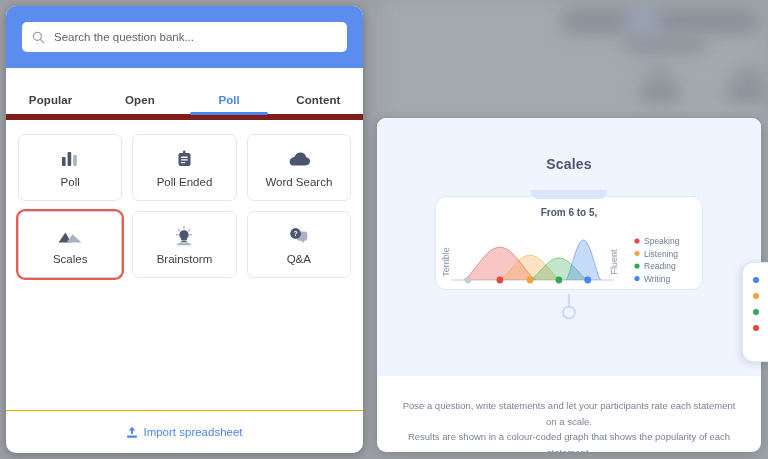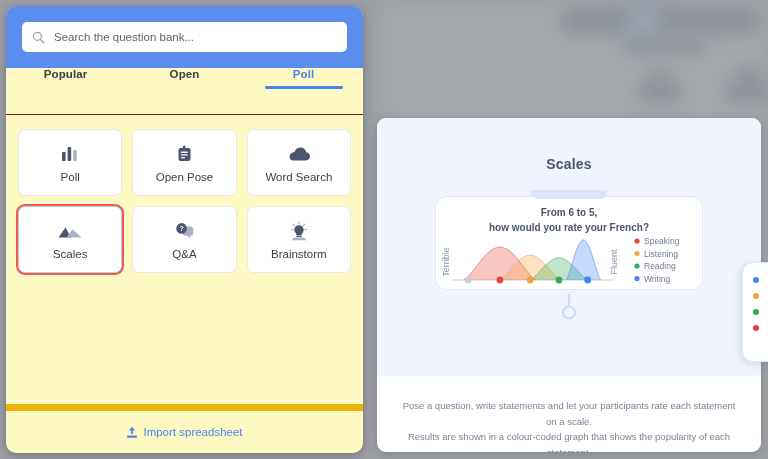--- a/index.html
+++ b/index.html
@@ -12,42 +12,42 @@
 
   
   #backdrop{position:absolute;inset:0;background:#9b9fa4;overflow:hidden;}
   #backdrop .blob{position:absolute;border-radius:50%;background:#8e949b;filter:blur(9px);}
   #backdrop .bar{position:absolute;border-radius:20px;background:#8b9199;filter:blur(8px);}
   #backdrop .sheet{position:absolute;background:#a2a7ac;filter:blur(10px);}
 
   
   #left-panel{
     position:absolute;left:6px;top:6px;width:357px;height:447px;
-    background:#fef9c3;border-radius:10px;overflow:hidden;
+    background:#ffffff;border-radius:10px;overflow:hidden;
     box-shadow:0 2px 10px rgba(0,0,0,.28);
     display:flex;flex-direction:column;
   }
   #search-bar{
     background:#5b8def;height:62px;flex:0 0 62px;
     display:flex;align-items:center;padding:0 16px;box-sizing:border-box;
   }
   #search-box{
     flex:1;height:30px;background:#fff;border-radius:5px;
     display:flex;align-items:center;padding:0 10px;box-sizing:border-box;
   }
   #search-box .mag{width:13px;height:13px;flex:0 0 13px;margin-right:9px;}
   #search-input{
     border:0;outline:0;flex:1;font-family:"Liberation Sans",sans-serif;
     font-size:11.5px;color:#3c4043;background:transparent;padding:0;
   }
   #search-input::placeholder{color:#5f6368;}
 
   #tabs{
-    display:flex;height:46px;flex:0 0 46px;align-items:flex-start;
-    border-bottom:1px solid #7f1d1d;
+    display:flex;height:46px;flex:0 0 46px;align-items:flex-end;
+    border-bottom:6px solid #7f1d1d;
   }
   .tab{
     flex:1;text-align:center;font-size:11.5px;font-weight:bold;color:#3c4043;
     padding-bottom:8px;position:relative;cursor:pointer;letter-spacing:.1px;
   }
   .tab.active{color:#4a86ef;}
   .tab.active:after{
     content:"";position:absolute;left:50%;transform:translateX(-50%);
     bottom:-1px;width:78px;height:3px;background:#4a86ef;border-radius:2px;
   }
@@ -61,21 +61,21 @@
     display:flex;flex-direction:column;align-items:center;justify-content:center;
     cursor:pointer;position:relative;box-sizing:border-box;
   }
   .qcard .ico{height:24px;display:flex;align-items:center;justify-content:center;margin-bottom:5px;}
   .qcard .lbl{font-size:11.5px;color:#3c4043;}
   .qcard.selected{border:1px solid #b9cdf5;box-shadow:0 0 0 2px #ef5b45;}
 
   #spacer{flex:1;}
   #import-row{
     flex:0 0 42px;display:flex;align-items:center;justify-content:center;
-    border-top:7px solid #eab308;
+    border-top:1px solid #eab308;
   }
   #import-link{
     display:flex;align-items:center;gap:5px;color:#4a86ef;font-size:11.5px;cursor:pointer;
   }
 
   
   #preview-panel{
     position:absolute;left:377px;top:118px;width:384px;height:334px;
     background:#ffffff;border-radius:9px;overflow:hidden;
     box-shadow:0 2px 12px rgba(0,0,0,.22);
@@ -148,20 +148,21 @@
         <line x1="10.2" y1="10.2" x2="14.6" y2="14.6" stroke="#9aa0a6" stroke-width="1.5" stroke-linecap="round"></line>
       </svg>
       <input id="search-input" type="text" placeholder="Search the question bank..." style="">
     </div>
   </div>
 
   <div id="tabs">
     <div class="tab"><span>Popular</span></div>
     <div class="tab"><span>Open</span></div>
     <div class="tab active"><span>Poll</span></div>
+    <div class="tab"><span>Content</span></div>
   </div>
 
   <div id="card-grid">
 
     <div class="qcard">
       <div class="ico">
         <svg width="20" height="18" viewBox="0 0 20 18">
           <rect x="2" y="7" width="3.6" height="9" rx="1" fill="#4b5570"></rect>
           <rect x="7.6" y="2" width="3.6" height="14" rx="1" fill="#4b5570"></rect>
           <rect x="13.2" y="5" width="3.6" height="11" rx="1" fill="#aab1c0"></rect>
@@ -173,71 +174,71 @@
     <div class="qcard">
       <div class="ico">
         <svg width="19" height="19" viewBox="0 0 19 19">
           <rect x="3.5" y="3" width="12" height="13" rx="2" fill="#4b5570"></rect>
           <rect x="8" y="0.5" width="2.4" height="5" rx="1.2" fill="#4b5570"></rect>
           <rect x="5.8" y="6.5" width="7" height="1.4" rx="0.7" fill="#ffffff"></rect>
           <rect x="5.8" y="9.2" width="7" height="1.4" rx="0.7" fill="#ffffff"></rect>
           <rect x="5.8" y="11.9" width="4.4" height="1.4" rx="0.7" fill="#ffffff"></rect>
         </svg>
       </div>
-      <div class="lbl">Open Pose</div>
+      <div class="lbl">Poll Ended</div>
     </div>
 
     <div class="qcard">
       <div class="ico">
         <svg width="24" height="16" viewBox="0 0 24 16">
           <path d="M5.4 14.5h13.2c2.6 0 4.4-1.9 4.4-4.2 0-2.2-1.6-3.9-3.8-4.1C18.7 3.4 16.4 1.5 13.5 1.5c-2.9 0-5.3 1.9-6 4.6C4.8 6.3 2.6 8.1 2.6 10.5c0 2.3 1.4 4 2.8 4z" fill="#4b5570"></path>
         </svg>
       </div>
       <div class="lbl">Word Search</div>
     </div>
 
     <div class="qcard selected">
       <div class="ico">
         <svg width="26" height="15" viewBox="0 0 26 15">
           <path d="M1.5 13.5 L8.5 3.4 L14 13.5 Z" fill="#4b5570"></path>
           <path d="M9.5 13.5 L15.5 5.2 L24.5 13.5 Z" fill="#aab1c0"></path>
         </svg>
       </div>
       <div class="lbl">Scales</div>
-    </div>
-
-    <div class="qcard">
-      <div class="ico">
-        <svg width="21" height="19" viewBox="0 0 21 19">
-          <path d="M11.5 4.5h5.2c1.5 0 2.6 1.1 2.6 2.5v4.2c0 1.4-1.1 2.5-2.6 2.5h-.8v2.6l-2.8-2.6h-1.6c-1.5 0-2.6-1.1-2.6-2.5V7c0-1.4 1.1-2.5 2.6-2.5z" fill="#aab1c0"></path>
-          <circle cx="7.6" cy="6.4" r="5.3" fill="#4b5570"></circle>
-          <text x="7.6" y="9.1" font-family="Liberation Sans, sans-serif" font-size="7" font-weight="bold" fill="#ffffff" text-anchor="middle">?</text>
-        </svg>
-      </div>
-      <div class="lbl">Q&amp;A</div>
     </div>
 
     <div class="qcard">
       <div class="ico">
         <svg width="22" height="20" viewBox="0 0 22 20">
           <g stroke="#aab1c0" stroke-width="1.2" stroke-linecap="round">
             <line x1="11" y1="0.8" x2="11" y2="3"></line>
             <line x1="5.2" y1="3.2" x2="6.6" y2="4.8"></line>
             <line x1="16.8" y1="3.2" x2="15.4" y2="4.8"></line>
             <line x1="3.2" y1="8.6" x2="5.2" y2="8.6"></line>
             <line x1="18.8" y1="8.6" x2="16.8" y2="8.6"></line>
           </g>
           <path d="M11 4.3c-2.7 0-4.7 2-4.7 4.5 0 1.7 1 2.9 1.8 3.8v1.3h5.8v-1.3c.8-.9 1.8-2.1 1.8-3.8 0-2.5-2-4.5-4.7-4.5z" fill="#4b5570"></path>
           <rect x="8.3" y="14.6" width="5.4" height="1.5" rx="0.7" fill="#4b5570"></rect>
           <path d="M3.5 19.3c1.2-2 3.2-3 5.1-3 1.1 0 1.9.4 2.4.4s1.3-.4 2.4-.4c1.9 0 3.9 1 5.1 3z" fill="#aab1c0"></path>
         </svg>
       </div>
       <div class="lbl">Brainstorm</div>
     </div>
 
+    <div class="qcard">
+      <div class="ico">
+        <svg width="21" height="19" viewBox="0 0 21 19">
+          <path d="M11.5 4.5h5.2c1.5 0 2.6 1.1 2.6 2.5v4.2c0 1.4-1.1 2.5-2.6 2.5h-.8v2.6l-2.8-2.6h-1.6c-1.5 0-2.6-1.1-2.6-2.5V7c0-1.4 1.1-2.5 2.6-2.5z" fill="#aab1c0"></path>
+          <circle cx="7.6" cy="6.4" r="5.3" fill="#4b5570"></circle>
+          <text x="7.6" y="9.1" font-family="Liberation Sans, sans-serif" font-size="7" font-weight="bold" fill="#ffffff" text-anchor="middle">?</text>
+        </svg>
+      </div>
+      <div class="lbl">Q&amp;A</div>
+    </div>
+
   </div>
 
   <div id="spacer"></div>
 
   <div id="import-row">
     <div id="import-link">
       <svg width="12" height="13" viewBox="0 0 12 13">
         <path d="M6 0.8 L9.2 4.4 H6.9 V8 H5.1 V4.4 H2.8 Z" fill="#4a86ef"></path>
         <rect x="1" y="9.6" width="10" height="2.2" rx="1" fill="#4a86ef"></rect>
       </svg>
@@ -250,21 +251,20 @@
 <div id="preview-panel">
 
   <div id="preview-hero">
     <div id="preview-title">Scales</div>
 
     <div id="device">
       <div id="device-card"></div>
       <div id="device-notch"></div>
       <div id="device-q">
         <div>From 6 to 5,</div>
-        <div>how would you rate your French?</div>
       </div>
 
       <div id="chart-wrap">
         <svg id="chart-svg" width="100%" height="100%" viewBox="0 0 262 56" preserveAspectRatio="none">
             <text x="10" y="26" font-family="Liberation Sans, sans-serif" font-size="9" fill="#8a93a8" text-anchor="middle" transform="rotate(-90 10 26)">Terrible</text>
             <text x="178" y="26" font-family="Liberation Sans, sans-serif" font-size="9" fill="#8a93a8" text-anchor="middle" transform="rotate(-90 178 26)">Fluent</text>
             <line x1="14" x2="174" y1="44" y2="44" stroke="#dfe7f4" stroke-width="2.2" stroke-linecap="round"></line>
             <path d="M 24.88 44 L 24.88 44.00 L 26.08 43.39 L 27.28 42.44 L 28.48 41.32 L 29.68 40.06 L 30.88 38.71 L 32.08 37.28 L 33.28 35.79 L 34.48 34.26 L 35.68 32.70 L 36.88 31.13 L 38.08 29.56 L 39.28 27.99 L 40.48 26.45 L 41.68 24.93 L 42.88 23.46 L 44.08 22.03 L 45.28 20.66 L 46.48 19.36 L 47.68 18.13 L 48.88 16.99 L 50.08 15.93 L 51.28 14.97 L 52.48 14.11 L 53.68 13.35 L 54.88 12.70 L 56.08 12.16 L 57.28 11.74 L 58.48 11.44 L 59.68 11.26 L 60.88 11.20 L 62.08 11.26 L 63.28 11.44 L 64.48 11.74 L 65.68 12.16 L 66.88 12.70 L 68.08 13.35 L 69.28 14.11 L 70.48 14.97 L 71.68 15.93 L 72.88 16.99 L 74.08 18.13 L 75.28 19.36 L 76.48 20.66 L 77.68 22.03 L 78.88 23.46 L 80.08 24.93 L 81.28 26.45 L 82.48 27.99 L 83.68 29.56 L 84.88 31.13 L 86.08 32.70 L 87.28 34.26 L 88.48 35.79 L 89.68 37.28 L 90.88 38.71 L 92.08 40.06 L 93.28 41.32 L 94.48 42.44 L 95.68 43.39 L 96.88 44.00 L 96.88 44 Z" fill="#e8453c" fill-opacity="0.30"></path>
             <path d="M 24.88 44.00 L 24.88 44.00 L 26.08 43.39 L 27.28 42.44 L 28.48 41.32 L 29.68 40.06 L 30.88 38.71 L 32.08 37.28 L 33.28 35.79 L 34.48 34.26 L 35.68 32.70 L 36.88 31.13 L 38.08 29.56 L 39.28 27.99 L 40.48 26.45 L 41.68 24.93 L 42.88 23.46 L 44.08 22.03 L 45.28 20.66 L 46.48 19.36 L 47.68 18.13 L 48.88 16.99 L 50.08 15.93 L 51.28 14.97 L 52.48 14.11 L 53.68 13.35 L 54.88 12.70 L 56.08 12.16 L 57.28 11.74 L 58.48 11.44 L 59.68 11.26 L 60.88 11.20 L 62.08 11.26 L 63.28 11.44 L 64.48 11.74 L 65.68 12.16 L 66.88 12.70 L 68.08 13.35 L 69.28 14.11 L 70.48 14.97 L 71.68 15.93 L 72.88 16.99 L 74.08 18.13 L 75.28 19.36 L 76.48 20.66 L 77.68 22.03 L 78.88 23.46 L 80.08 24.93 L 81.28 26.45 L 82.48 27.99 L 83.68 29.56 L 84.88 31.13 L 86.08 32.70 L 87.28 34.26 L 88.48 35.79 L 89.68 37.28 L 90.88 38.71 L 92.08 40.06 L 93.28 41.32 L 94.48 42.44 L 95.68 43.39 L 96.88 44.00" fill="none" stroke="#e8453c" stroke-opacity="0.55" stroke-width="1"></path>
             <path d="M 60.88 44 L 60.88 44.00 L 61.89 43.54 L 62.90 42.82 L 63.90 41.97 L 64.91 41.02 L 65.92 40.00 L 66.93 38.92 L 67.94 37.79 L 68.94 36.64 L 69.95 35.46 L 70.96 34.27 L 71.97 33.08 L 72.98 31.90 L 73.98 30.73 L 74.99 29.58 L 76.00 28.47 L 77.01 27.39 L 78.02 26.35 L 79.02 25.37 L 80.03 24.44 L 81.04 23.58 L 82.05 22.78 L 83.06 22.05 L 84.06 21.40 L 85.07 20.82 L 86.08 20.33 L 87.09 19.93 L 88.10 19.61 L 89.10 19.38 L 90.11 19.25 L 91.12 19.20 L 92.13 19.25 L 93.14 19.38 L 94.14 19.61 L 95.15 19.93 L 96.16 20.33 L 97.17 20.82 L 98.18 21.40 L 99.18 22.05 L 100.19 22.78 L 101.20 23.58 L 102.21 24.44 L 103.22 25.37 L 104.22 26.35 L 105.23 27.39 L 106.24 28.47 L 107.25 29.58 L 108.26 30.73 L 109.26 31.90 L 110.27 33.08 L 111.28 34.27 L 112.29 35.46 L 113.30 36.64 L 114.30 37.79 L 115.31 38.92 L 116.32 40.00 L 117.33 41.02 L 118.34 41.97 L 119.34 42.82 L 120.35 43.54 L 121.36 44.00 L 121.36 44 Z" fill="#f2a33c" fill-opacity="0.30"></path>

